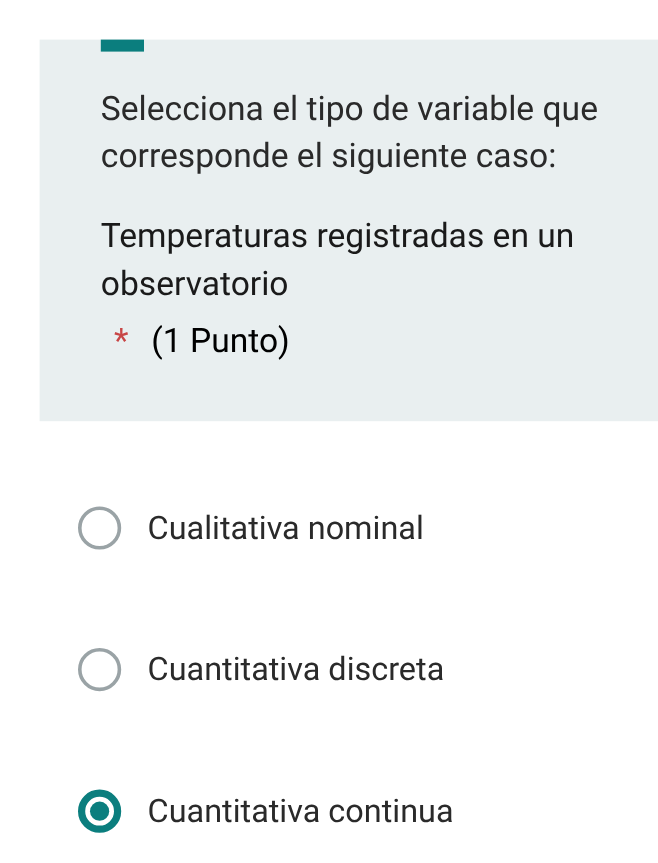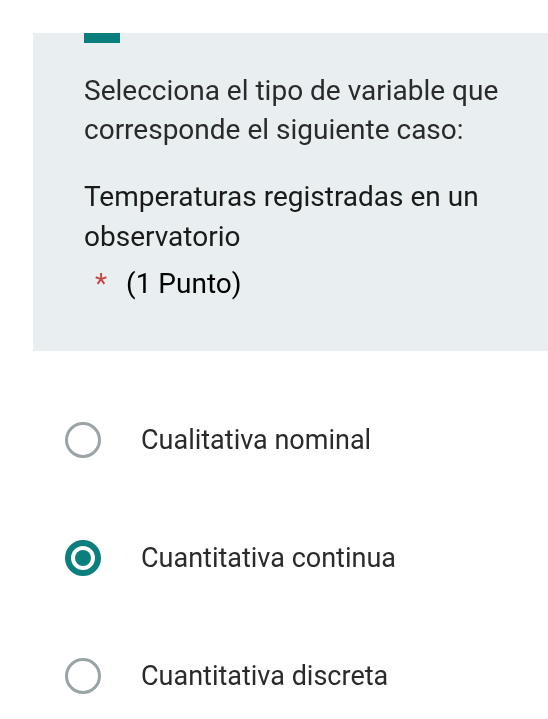--- a/index.html
+++ b/index.html
@@ -47,21 +47,20 @@
     color: #000000;
     font-weight: 400;
   }
   .options {
     background: #ffffff;
     padding: 38px 10px 0 10px;
   }
   .option-row {
     display: flex;
     align-items: center;
-    gap: 18px;
     margin-bottom: 60px;
     cursor: pointer;
   }
   .radio {
     width: 36px;
     height: 36px;
     border-radius: 50%;
     border: 3px solid #9aa3a6;
     flex-shrink: 0;
     display: flex;
@@ -98,26 +97,26 @@
 </div>
 
 <div class="options">
 
   <div class="option-row">
     <div class="radio"></div>
     <span class="option-label">Cualitativa nominal</span>
   </div>
 
   <div class="option-row">
-    <div class="radio selected"></div>
-    <span class="option-label">Cuantitativa continua</span>
+    <div class="radio"></div>
+    <span class="option-label">Cuantitativa discreta</span>
   </div>
 
   <div class="option-row">
-    <div class="radio"></div>
-    <span class="option-label">Cuantitativa discreta</span>
+    <div class="radio selected"></div>
+    <span class="option-label">Cuantitativa continua</span>
   </div>
 
   <div class="option-row">
     <div class="radio"></div>
   </div>
 
 </div>
 
 </body></html>

